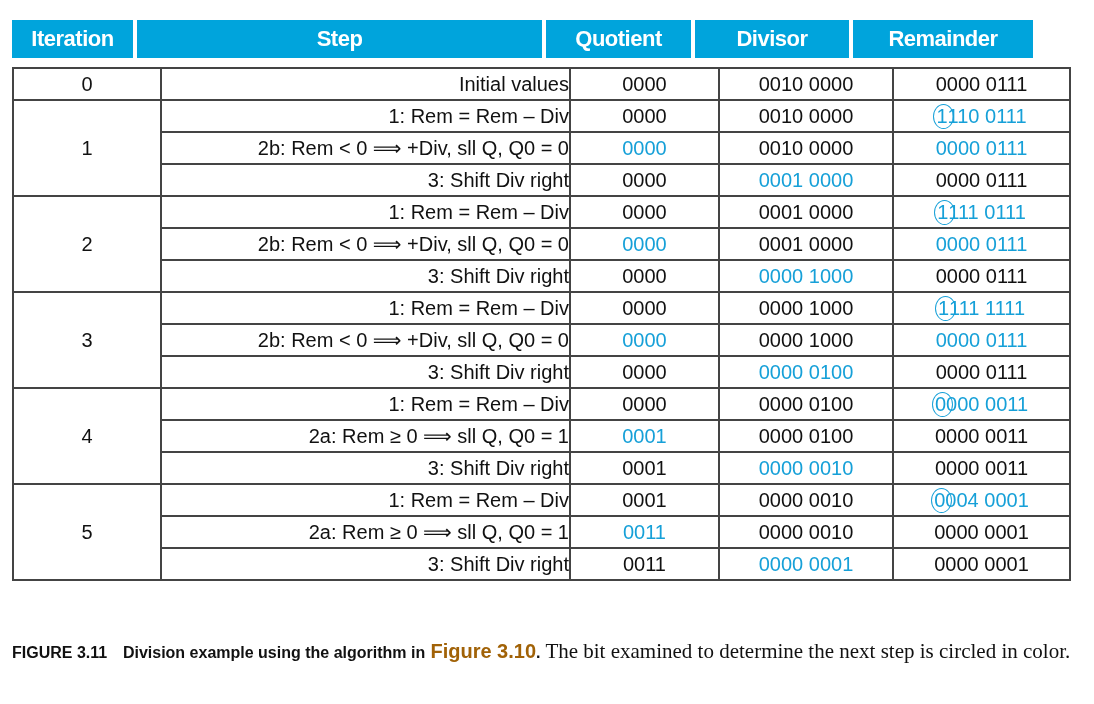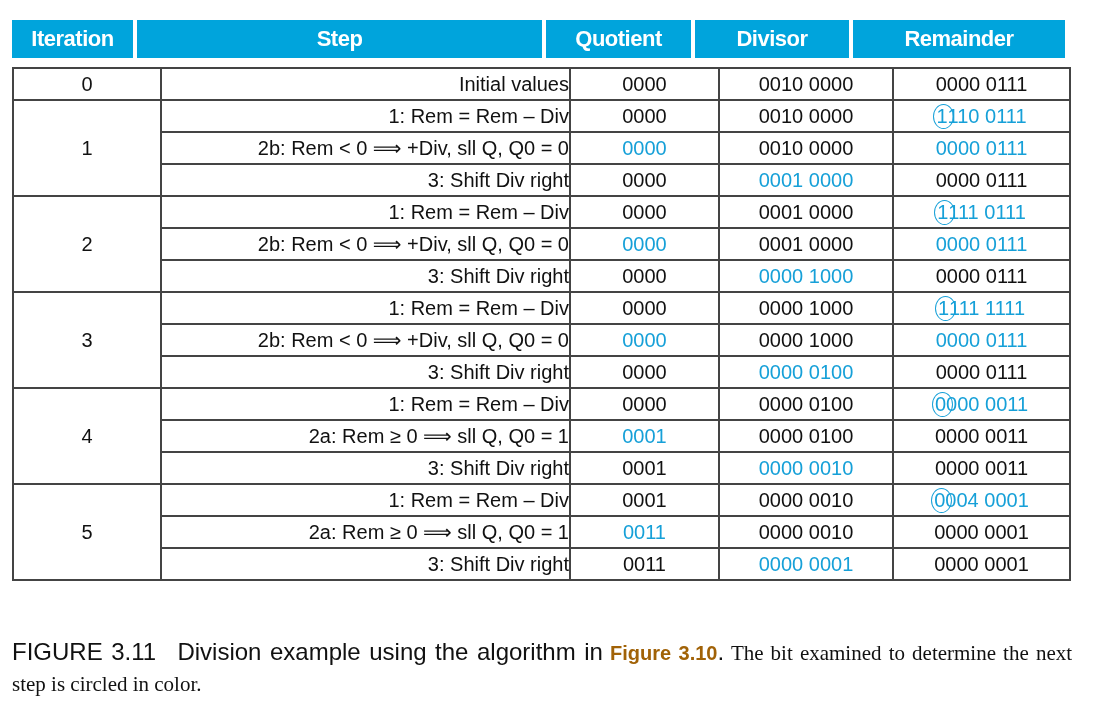--- a/index.html
+++ b/index.html
@@ -7,32 +7,32 @@
   .hdr { position:absolute; top:20px; left:12px; display:flex; gap:4px; height:38px; }
   .hdr div { background:#00a4dc; color:#fff; font-weight:bold; font-size:22px; display:flex; align-items:center; justify-content:center; letter-spacing:-0.5px; font-family:"Liberation Sans", sans-serif; }
   table.tbl { position:absolute; top:67px; left:12px; border-collapse:collapse; width:1057px; table-layout:fixed; }
   table.tbl td { border:2px solid #444; font-size:20px; color:#111; height:30px; padding:0; text-align:center; line-height:30px; }
   table.tbl td.step { text-align:right; padding-left:4px; }
   table.tbl td.iter { border-bottom:2px solid #444; }
   .blue { color:#16a0d8 !important; }
   .circ { display:inline-block; position:relative; }
   .circ::before { content:""; position:absolute; left:-3px; top:3px; width:19px; height:23px; border:1.5px solid #16a0d8; border-radius:50%; }
   .caption { position:absolute; left:12px; top:636px; width:1060px; font-size:21px; line-height:31px; color:#111; font-family:"Liberation Serif", serif; text-align:justify; }
-  .cap-b { font-family:"Liberation Sans", sans-serif; font-weight:normal; font-size:24px;margin-top:40px; }
+  .cap-b { font-family:"Liberation Sans", sans-serif; font-weight:bold; font-size:16px;margin-top:40px; }
   .cap-link { color:#a16207; font-family:"Liberation Sans", sans-serif; font-weight:bold; font-size:20px; }
 </style>
 </head>
 <body>
 
 <div class="hdr">
   <div style="width:121px">Iteration</div>
   <div style="width:405px">Step</div>
   <div style="width:145px">Quotient</div>
   <div style="width:154px">Divisor</div>
-  <div style="width:212px">Remainder</div>
+  <div style="width:180px">Remainder</div>
 </div>
 
 <table class="tbl">
   <colgroup>
     <col style="width:148px">
       <col style="width:409px">
       <col style="width:149px">
       <col style="width:174px">
       <col style="width:177px">
   </colgroup>

